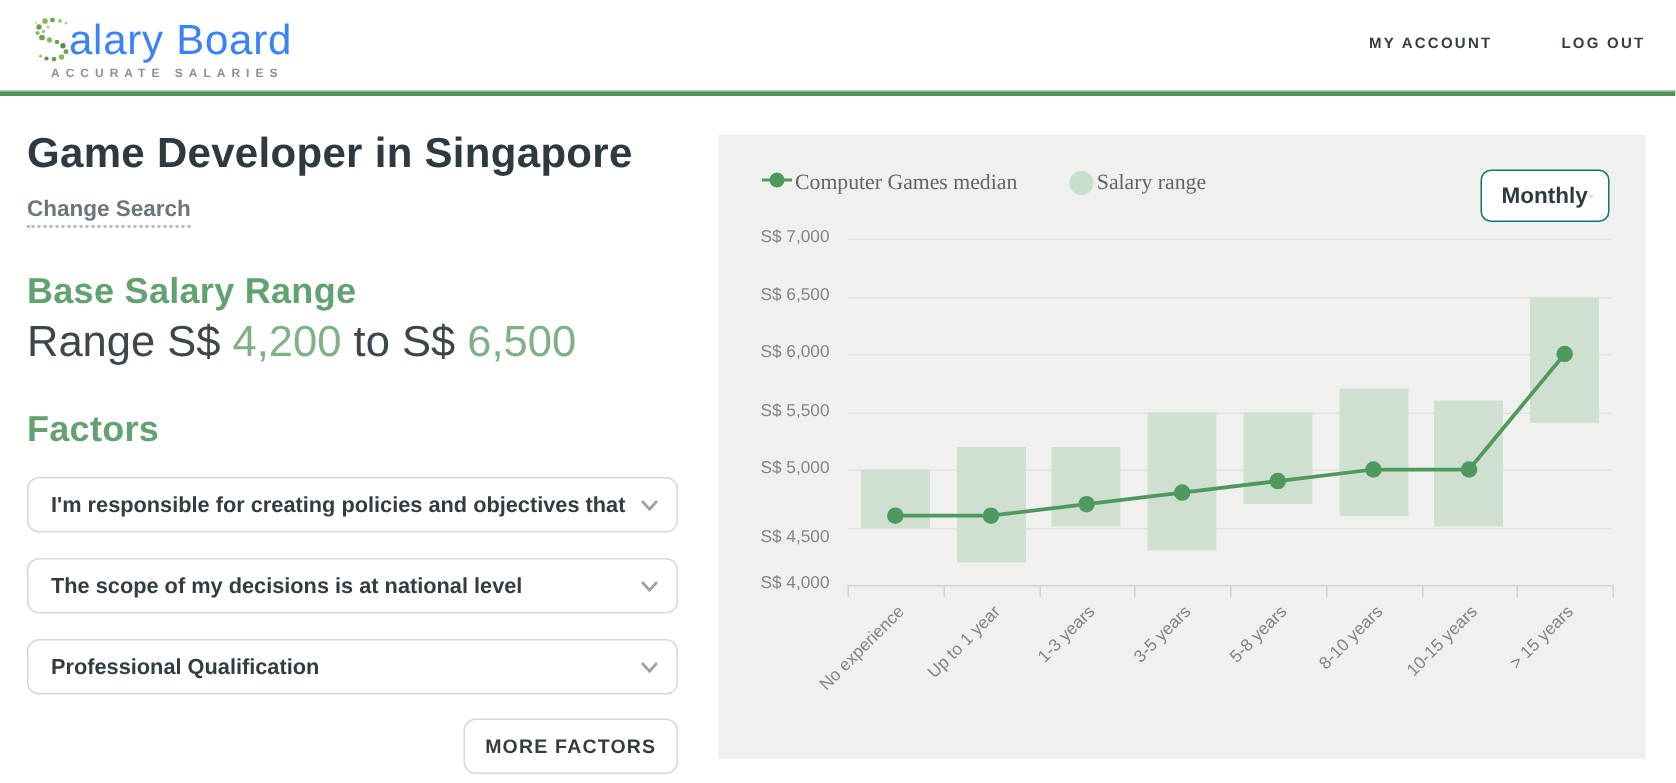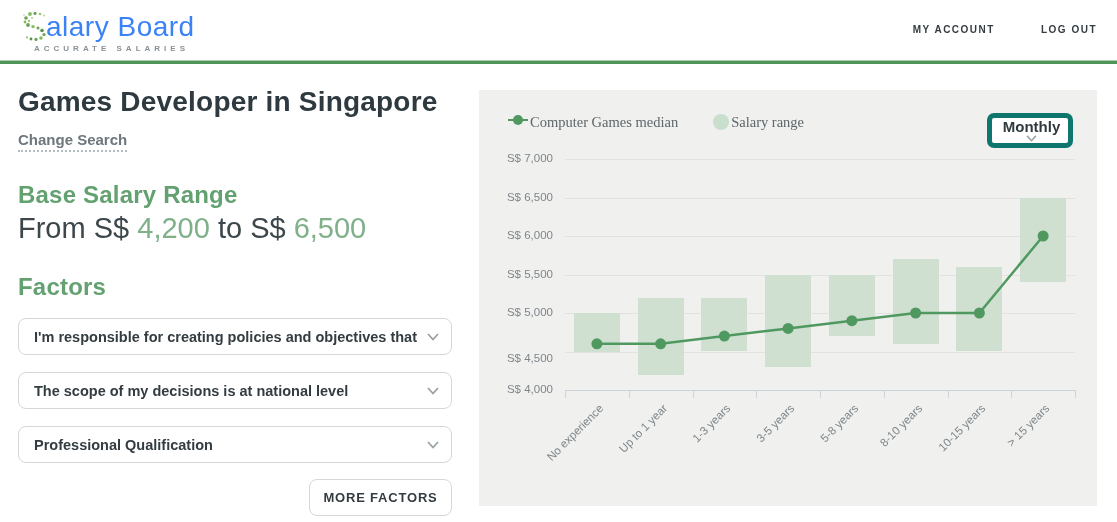--- a/index.html
+++ b/index.html
@@ -42,22 +42,22 @@
   
   .chart-panel { position:absolute; left:479px; top:90px; width:618px; height:416px; background:#f0f0ee; }
   .legend { position:absolute; left:29px; top:24px; display:flex; align-items:center; gap:35px; }
   .lgd-item { display:flex; gap:2px;font-family:Liberation Serif, serif; }
   .lgd-marker { position:relative; width:20px; height:12px; }
   .lgd-line { position:absolute; left:0; top:5px; width:20px; height:2px; background:#4f9960; }
   .lgd-dot { position:absolute; left:5px; top:1px; width:10px; height:10px; border-radius:50%; background:#4f9960; }
   .lgd-circle { width:16px; height:16px; border-radius:50%; background:#c9dfcd; }
   .lgd-label { font-size:14.5px; color:#5d666b; }
   .period-select { position:absolute; right:24px; top:23px; width:86px; height:35px; background:#fff;
-                   border:5px solid #0f766e; border-radius:7px; display:flex; align-items:center;
-                   padding:0 10px 0 13px; cursor:pointer;flex-direction:column; }
+                   border:1px solid #0f766e; border-radius:7px; display:flex; align-items:center;
+                   padding:0 10px 0 13px; cursor:pointer; }
   .period-label { font-size:15px; font-weight:700; color:#2f3a3f; }
 
   .y-axis-label { position:absolute; width:60px; text-align:right; font-size:11.5px; color:#7e868b; }
   .plot-area { position:absolute; left:86px; top:69px; width:510px; height:231px; }
   .gridline { position:absolute; left:0; width:510px; height:1px; background:#e2e3e1; }
   .baseline { position:absolute; left:0; top:231px; width:510px; height:1px; background:#ccd4db; }
   .xtick { position:absolute; top:231px; width:1px; height:8px; background:#ccd4db; }
   .range-bar { position:absolute; background:#cfe0d1; }
   .line-svg { position:absolute; left:0; top:0; overflow:visible; }
   .x-label { position:absolute; width:120px; text-align:right; font-size:11.5px; color:#7e868b;
@@ -102,26 +102,26 @@
     <div class="logo-sub">ACCURATE SALARIES</div>
   </div>
   <div class="nav">
     <span class="nav-item">MY ACCOUNT</span>
     <span class="nav-item">LOG OUT</span>
   </div>
   <div class="hdr-rule"></div>
 </div>
 
 <div class="left-col">
-  <h1 class="page-title">Games Developer in Singapore</h1>
+  <h1 class="page-title">Game Developer in Singapore</h1>
   <span class="change-search">Change Search</span>
 
   <div class="sec-head">Base Salary Range</div>
   <div class="salary-line">
-    <span>From S$</span>
+    <span>Range S$</span>
     <span class="val">4,200</span>
     <span>to S$</span>
     <span class="val">6,500</span>
   </div>
 
   <div class="sec-head factors-head">Factors</div>
 
   <div class="dropdown">
     <span class="dd-label">I'm responsible for creating policies and objectives that are of strate</span>
     <svg class="dd-chev" width="12" height="8" viewBox="0 0 12 8">

